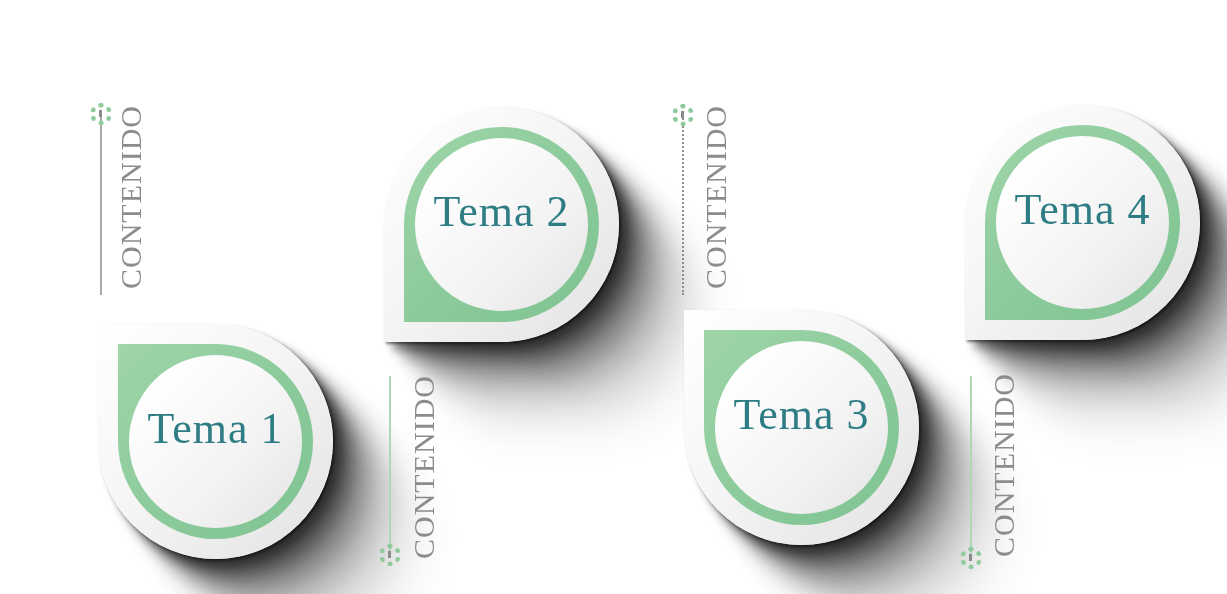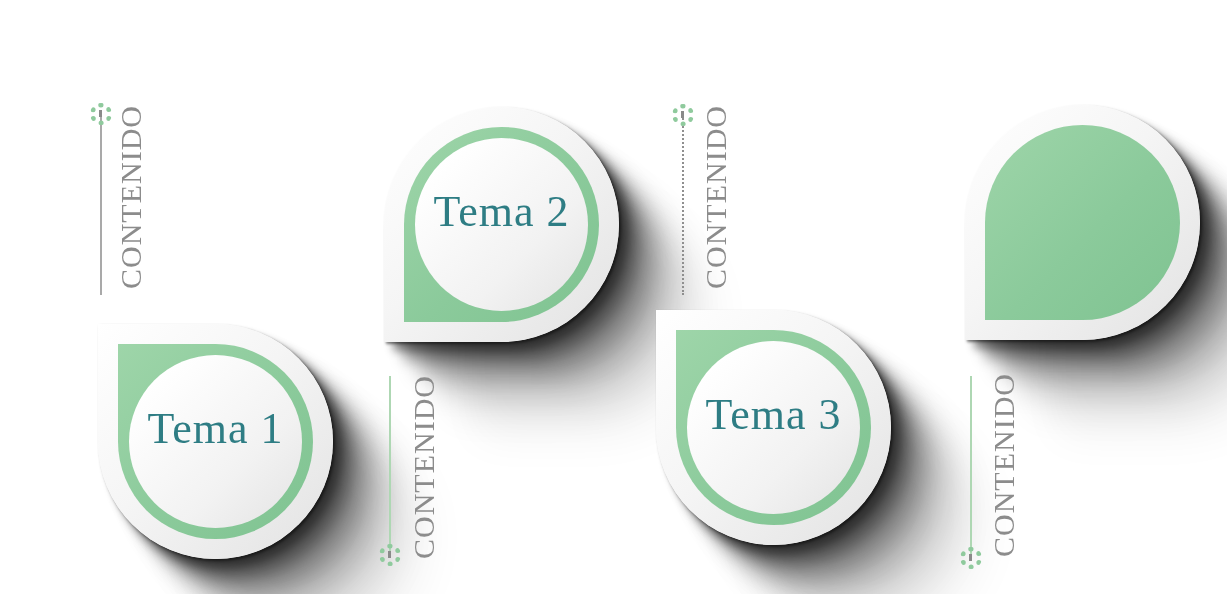--- a/index.html
+++ b/index.html
@@ -32,21 +32,21 @@
     position:absolute;inset:31px;border-radius:50%;
     background:linear-gradient(135deg,#ffffff 15%,#f2f2f2 65%,#e3e3e3 100%);
     display:flex;align-items:center;justify-content:center;
   }
   .topic-title{
     font-size:44px;letter-spacing:1px;color:#2e7d84;
     transform:translateY(-13px);white-space:nowrap;
   }
   .d1{left:98px;top:324px;}
   .d2{left:384px;top:107px;}
-  .d3{left:656px;top:310px;}
+  .d3{left:684px;top:310px;}
   .d4{left:965px;top:105px;}
 
   
   .vline{position:absolute;width:2px;z-index:3;}
   .l1{left:100px;top:114px;height:181px;background:#a9a9a9;}
   .l2{left:389px;top:376px;height:179px;background:#aed7b3;}
   .l3{left:682px;top:115px;height:180px;width:0;border-left:2px dotted #8f8f8f;}
   .l4{left:970px;top:376px;height:182px;background:#aed7b3;}
 
   .ring{
@@ -122,15 +122,18 @@
     <div class="shape"></div>
     <div class="accent"></div>
     <div class="inner">
       <span class="topic-title">Tema 3</span>
     </div>
   </div>
 
   <div class="drop d4 bl">
     <div class="shape"></div>
     <div class="accent"></div>
+    <div class="inner">
+      <span class="topic-title">Tema 4</span>
+    </div>
   </div>
 
 </div>
 
 </body></html>

